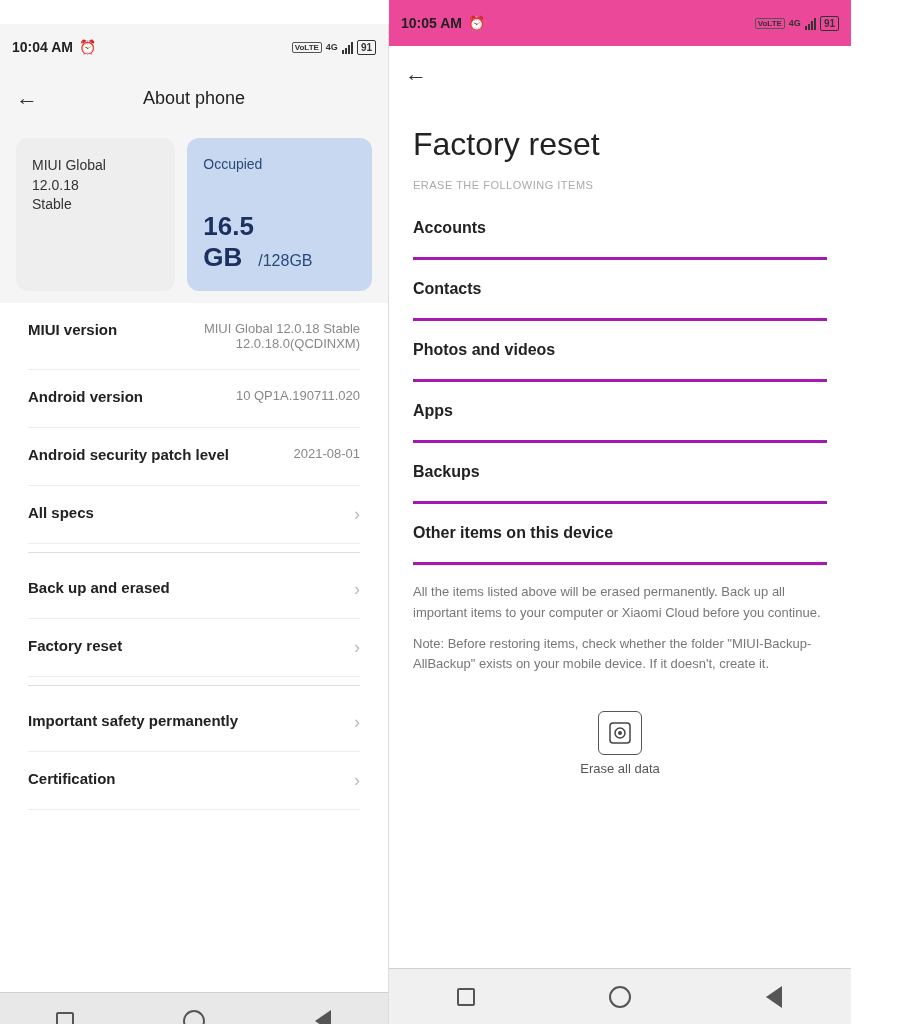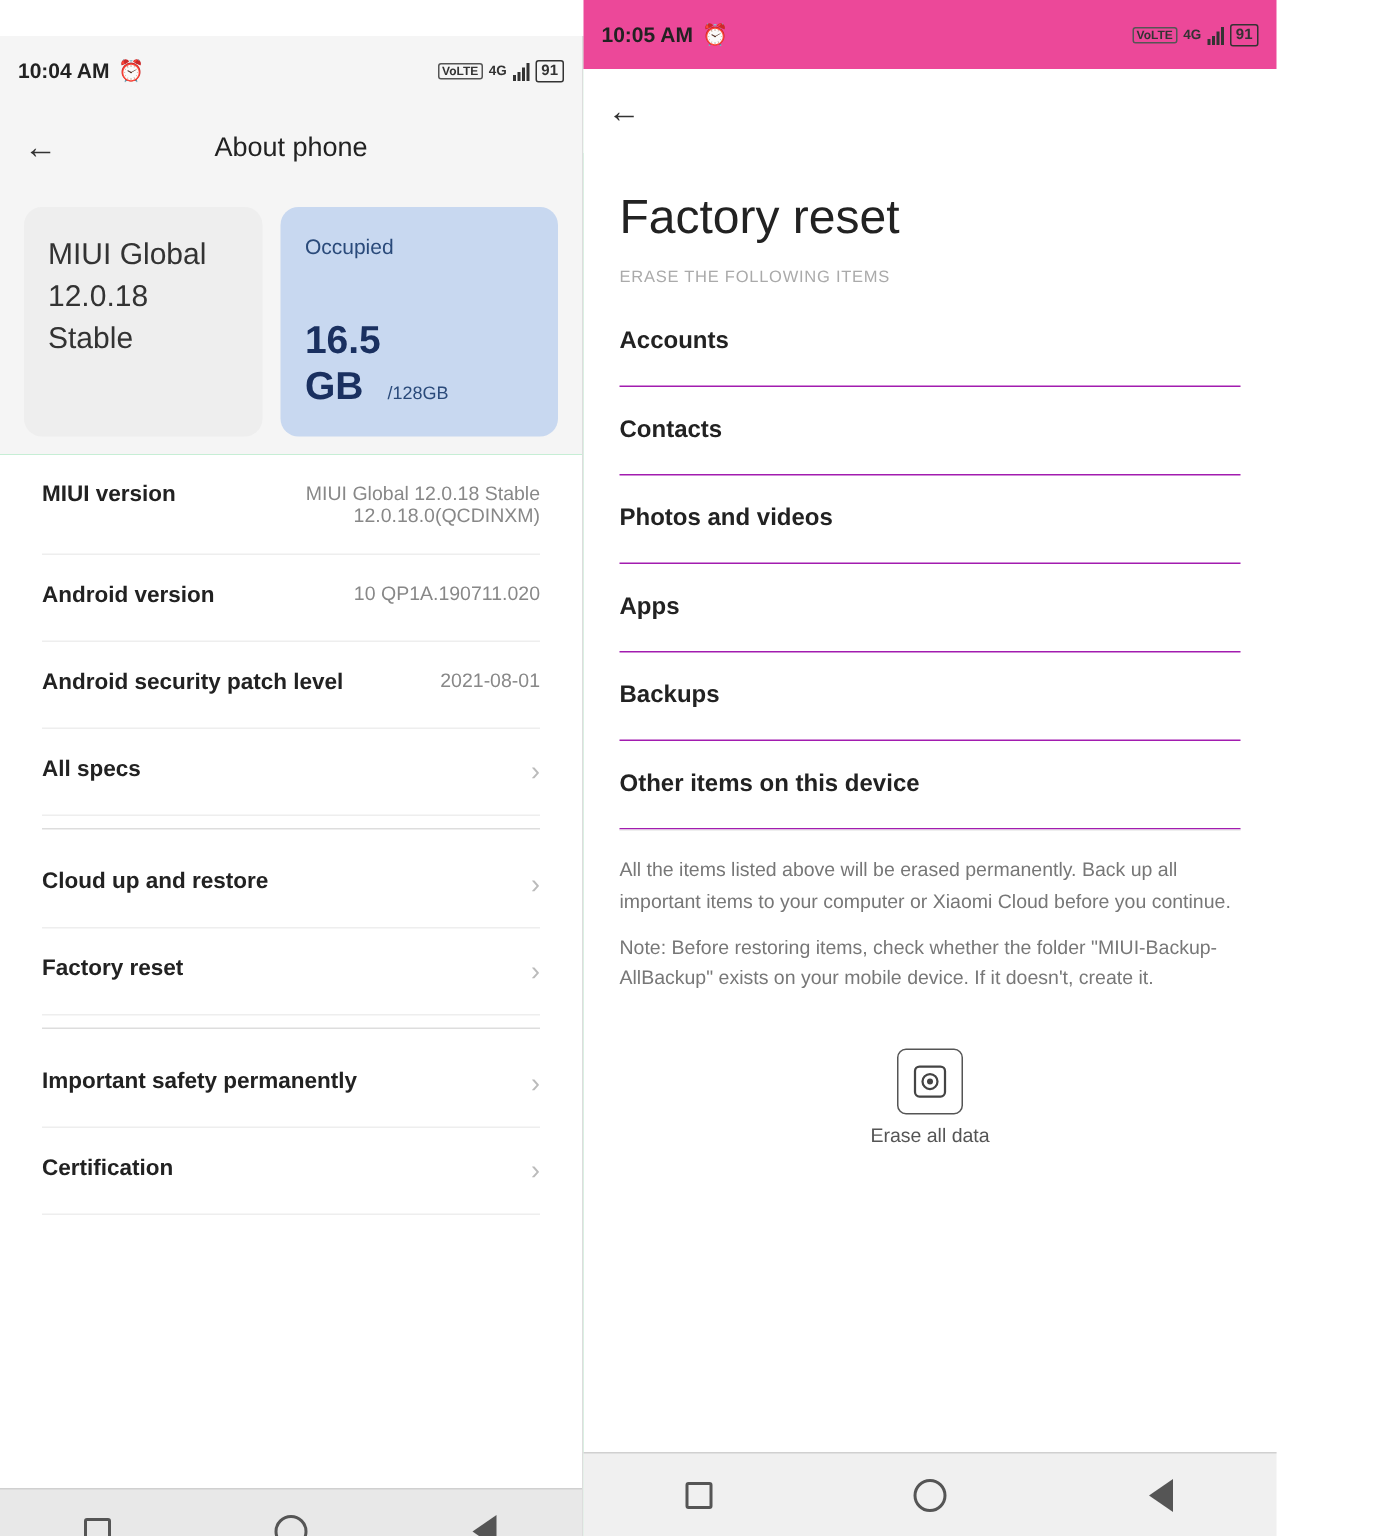--- a/index.html
+++ b/index.html
@@ -118,21 +118,21 @@
       gap: 12px;
       background: #f5f5f5;
     }
     .miui-card {
       background: #eeeeee;
       border-radius: 12px;
       padding: 18px 16px;
       flex: 1;
     }
     .miui-card-title {
-      font-size: 20px;
+      font-size: 14px;
       color: #333;
       line-height: 1.4;
     }
     .storage-card {
       background: #c8d8f0;
       border-radius: 12px;
       padding: 18px 16px;
       flex: 1.2;
       display: flex;
       flex-direction: column;
@@ -144,21 +144,21 @@
       color: #2a4a7a;
       font-weight: 400;
     }
     .storage-value {
       font-size: 26px;
       font-weight: 700;
       color: #1a3060;
       line-height: 1.2;
     }
     .storage-total {
-      font-size: 12px;
+      font-size: 16px;
       font-weight: 400;
       color: #2a4a7a;
       padding-left: 16px;
     }
 
     
     .spec-section {
       flex: 1;
       padding: 0 28px;
       background: #fff;
@@ -251,21 +251,21 @@
       font-size: 11px;
       color: #aaa;
       letter-spacing: 0.5px;
       margin-bottom: 8px;
     }
     .erase-item {
       font-size: 16px;
       font-weight: 600;
       color: #222;
       padding: 20px 0;
-      border-bottom: 1px solid #a21caf;
+      border-bottom: 3px solid #a21caf;
     }
     .erase-item:last-of-type {
       border-bottom: none;
     }
     .note-section {
       padding: 16px 0;
       border-top: 1px solid #eee;
     }
     .note-text {
       font-size: 13px;
@@ -362,21 +362,21 @@
     </div>
 
     <div class="spec-row-clickable">
       <div class="spec-label">All specs</div>
       <span class="chevron">›</span>
     </div>
 
     <div style="height:1px;background:#ddd;margin:8px 0;"></div>
 
     <div class="spec-row-clickable">
-      <div class="spec-label">Cloud up and restore</div>
+      <div class="spec-label">Back up and erased</div>
       <span class="chevron">›</span>
     </div>
 
     <div class="spec-row-clickable">
       <div class="spec-label">Factory reset</div>
       <span class="chevron">›</span>
     </div>
 
     <div style="height:1px;background:#ddd;margin:8px 0;"></div>
 

